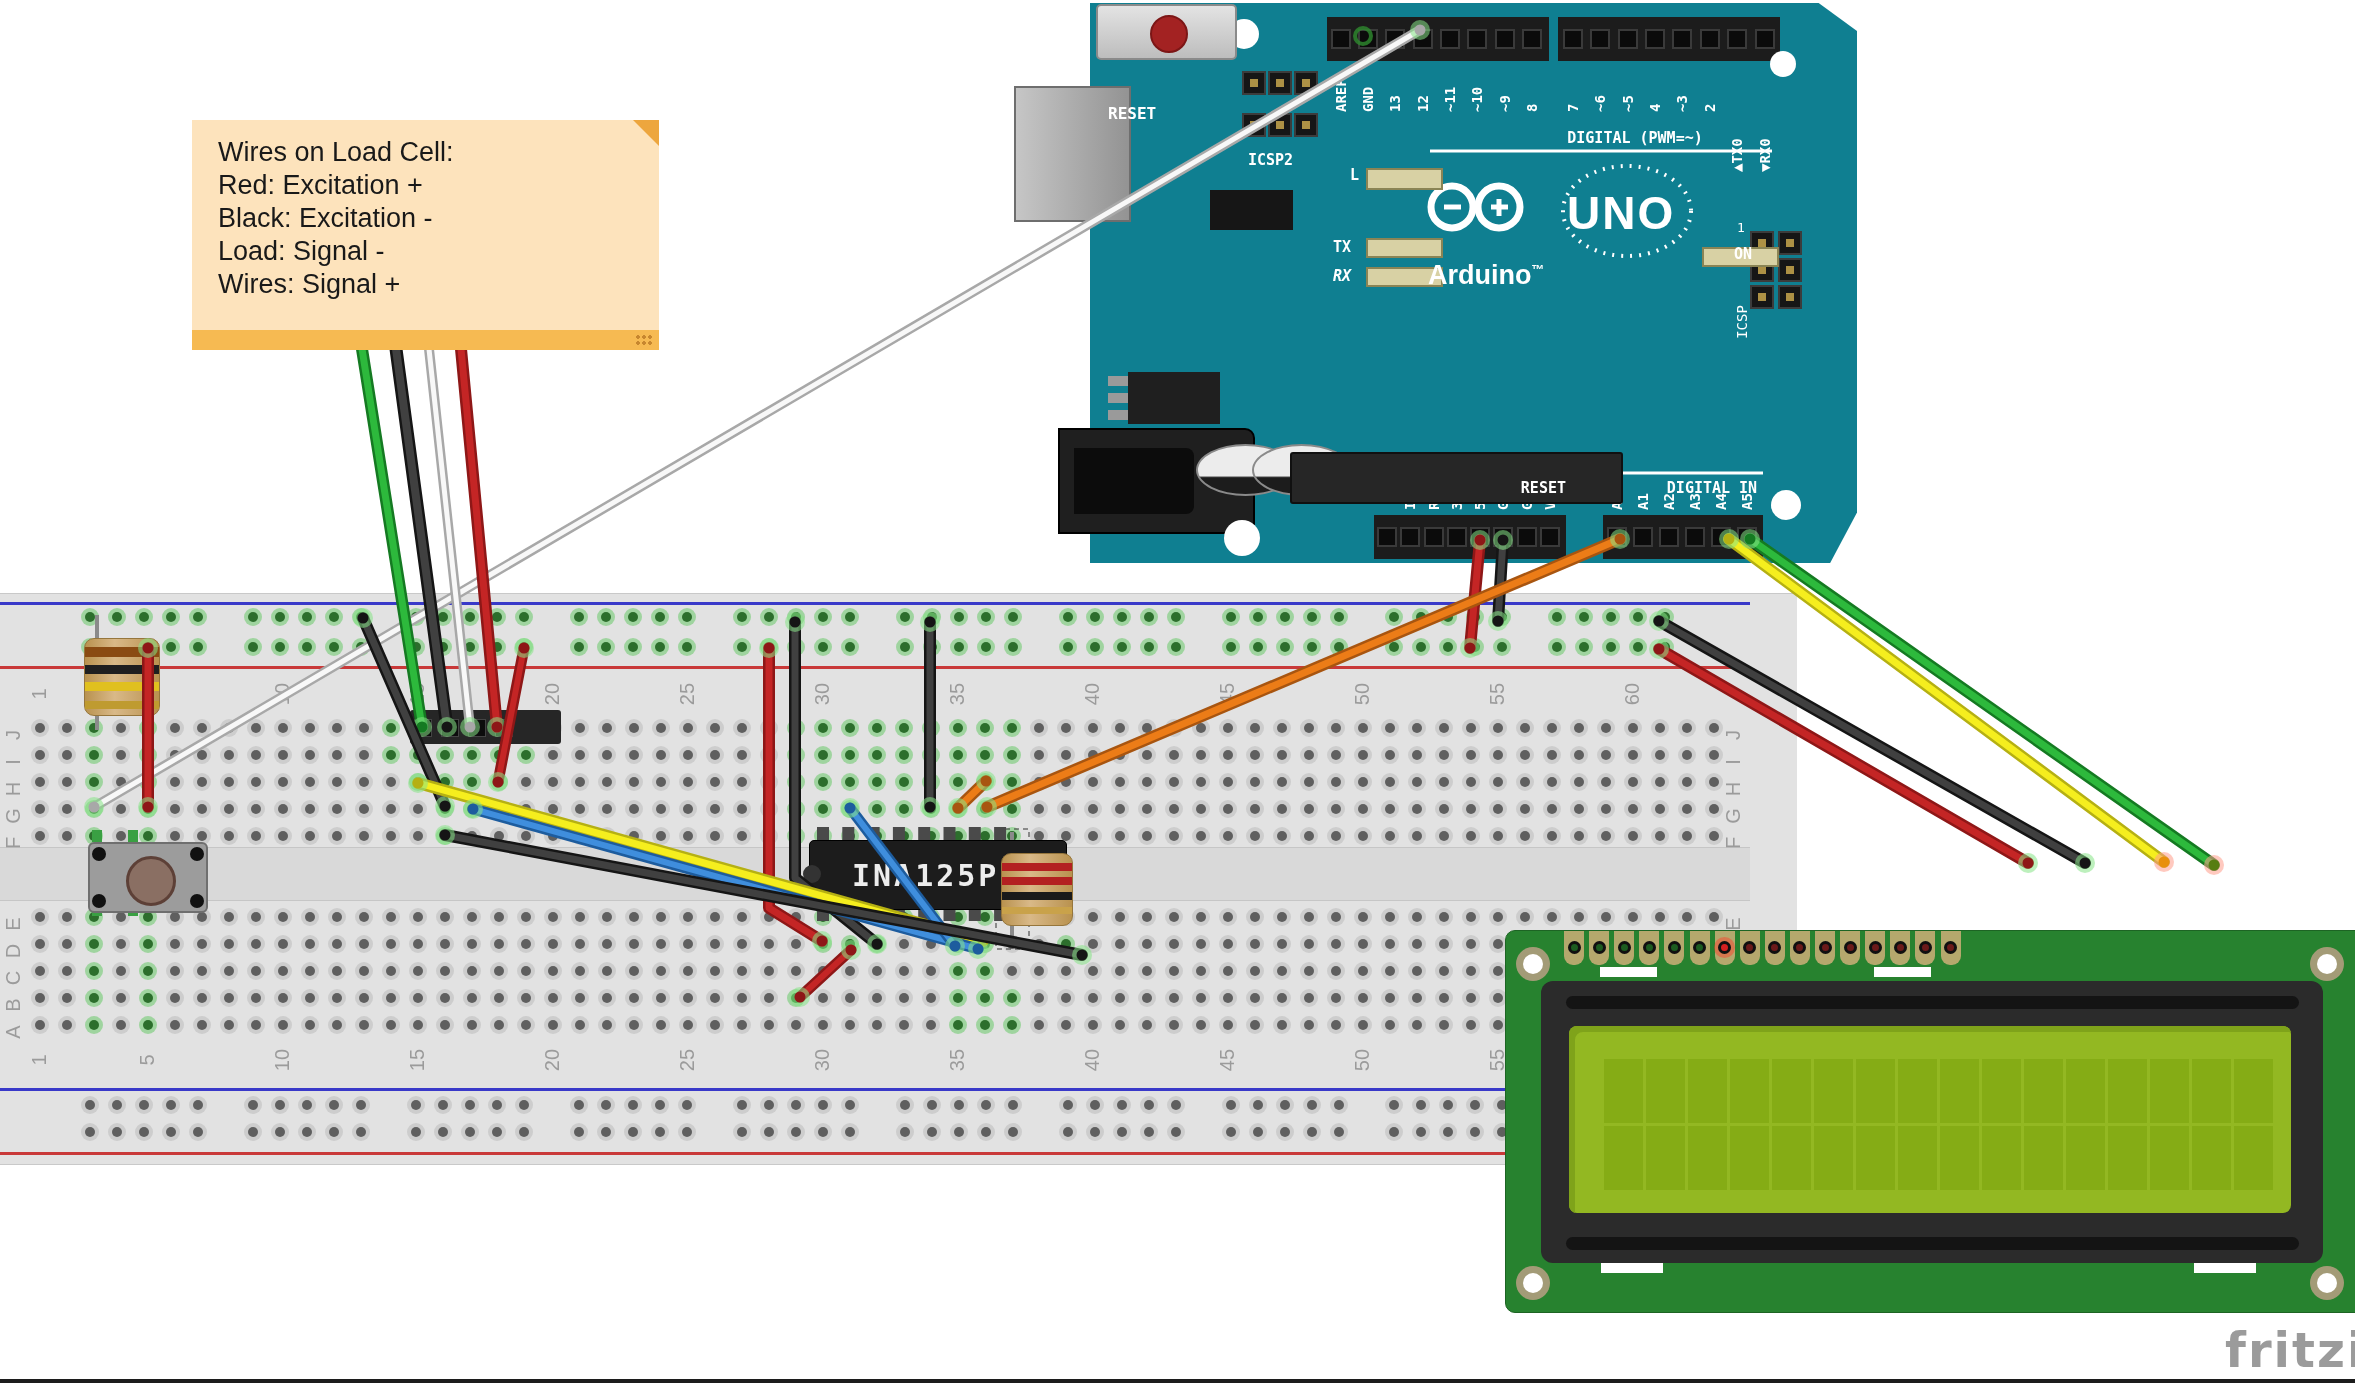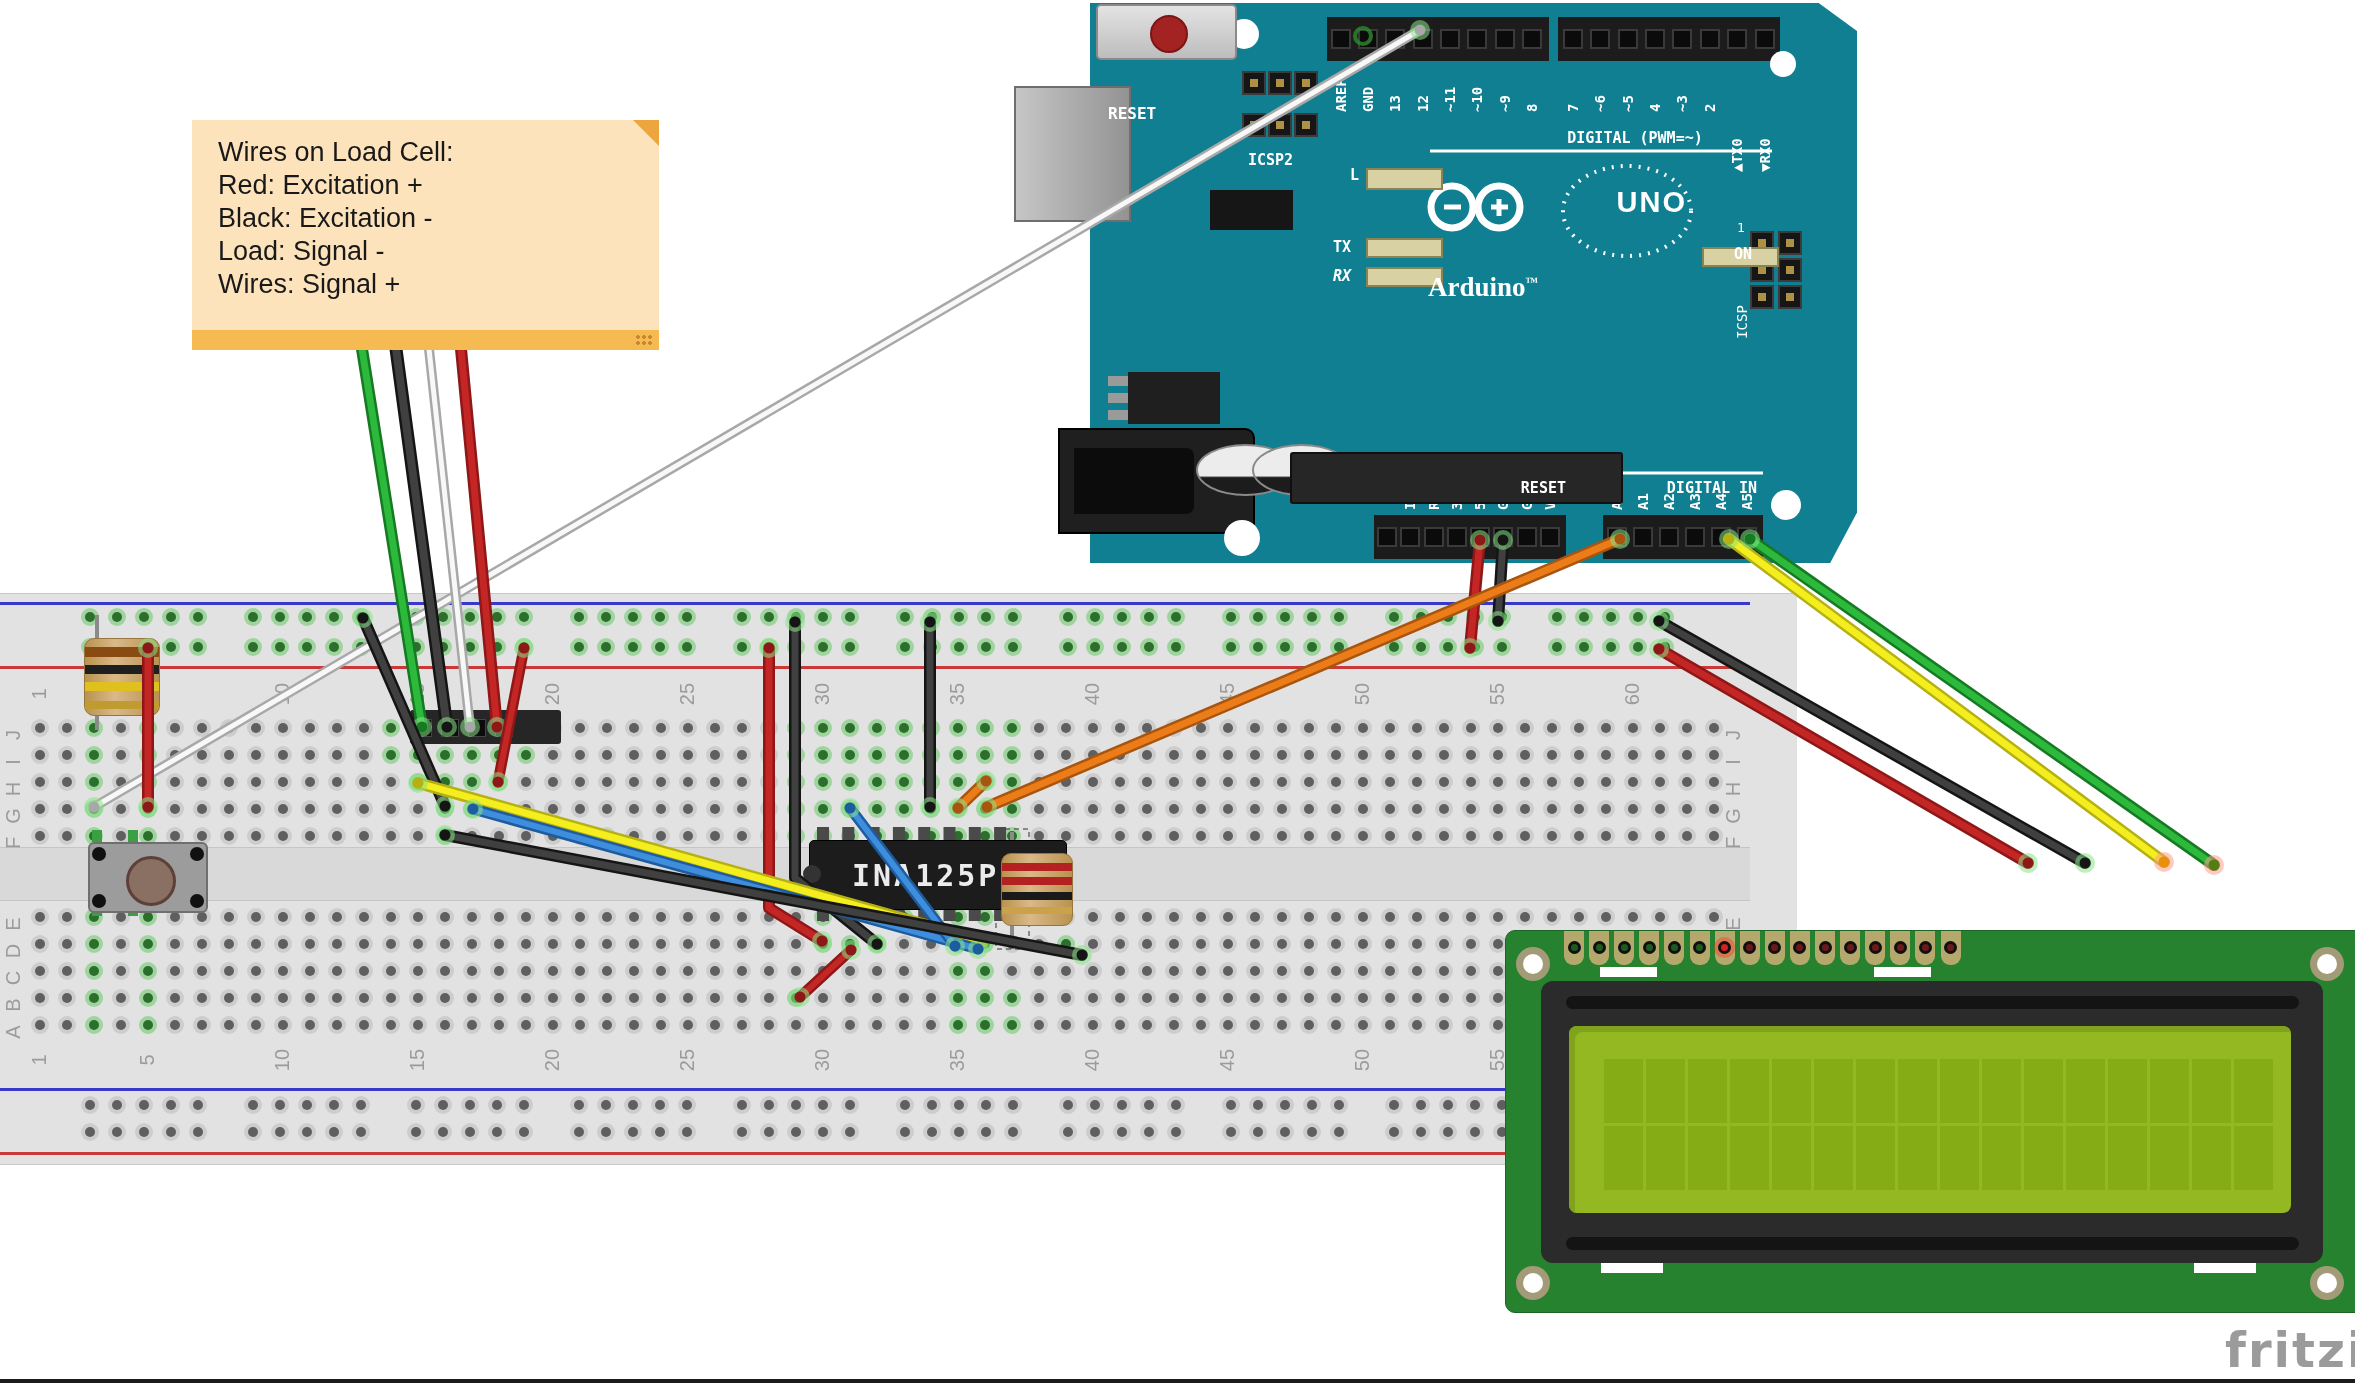--- a/index.html
+++ b/index.html
@@ -119,22 +119,22 @@
 
   <div class="ard-txt" style="left:1108px;top:104px;font-size:16px;">RESET</div>
   <div class="ard-txt" style="left:1248px;top:151px;width:70px;font-size:15px;">ICSP2</div>
   <div class="ard-txt" style="left:1490px;top:129px;width:290px;text-align:center;font-size:15px;">DIGITAL (PWM=~)</div>
   <div class="ard-txt" style="left:1440px;top:479px;width:126px;text-align:right;font-size:15px;">RESET</div>
   <div class="ard-txt" style="left:1642px;top:479px;width:140px;text-align:center;font-size:15px;">DIGITAL IN</div>
   <div class="ard-txt" style="left:1350px;top:166px;font-size:15px;">L</div>
   <div class="ard-txt" style="left:1333px;top:238px;font-size:15px;">TX</div>
   <div class="ard-txt" style="left:1333px;top:267px;font-size:15px;font-style:italic;">RX</div>
   <div class="ard-txt" style="left:1734px;top:245px;font-size:15px;">ON</div>
-  <div class="ard-txt" style="left:1567px;top:186px;width:120px;text-align:right;font-size:29px;letter-spacing:2px;font-family:'Liberation Sans',sans-serif;">UNO</div>
-  <div class="ard-txt" style="left:1428px;top:260px;font-size:27px;font-family:Liberation Serif, serif;margin-top:12px;"><span>Arduino</span><sup style="font-size:13px;">™</sup></div>
+  <div class="ard-txt" style="left:1567px;top:186px;width:120px;text-align:left;font-size:46px;letter-spacing:2px;font-family:'Liberation Sans',sans-serif;">UNO</div>
+  <div class="ard-txt" style="left:1428px;top:260px;font-size:27px;font-family:Liberation Sans, sans-serif;"><span>Arduino</span><sup style="font-size:13px;">™</sup></div>
 
   <div id="lcd" class="abs">
     <div class="tab" style="left:94px;top:36px;width:57px;"></div>
     <div class="tab" style="left:368px;top:36px;width:57px;"></div>
     <div class="tab" style="left:95px;top:332px;width:62px;"></div>
     <div class="tab" style="left:688px;top:332px;width:62px;"></div>
     <div class="bezel">
       <div class="groove" style="top:15px;"></div>
       <div class="groove" style="top:256px;"></div>
       <div class="screen">

